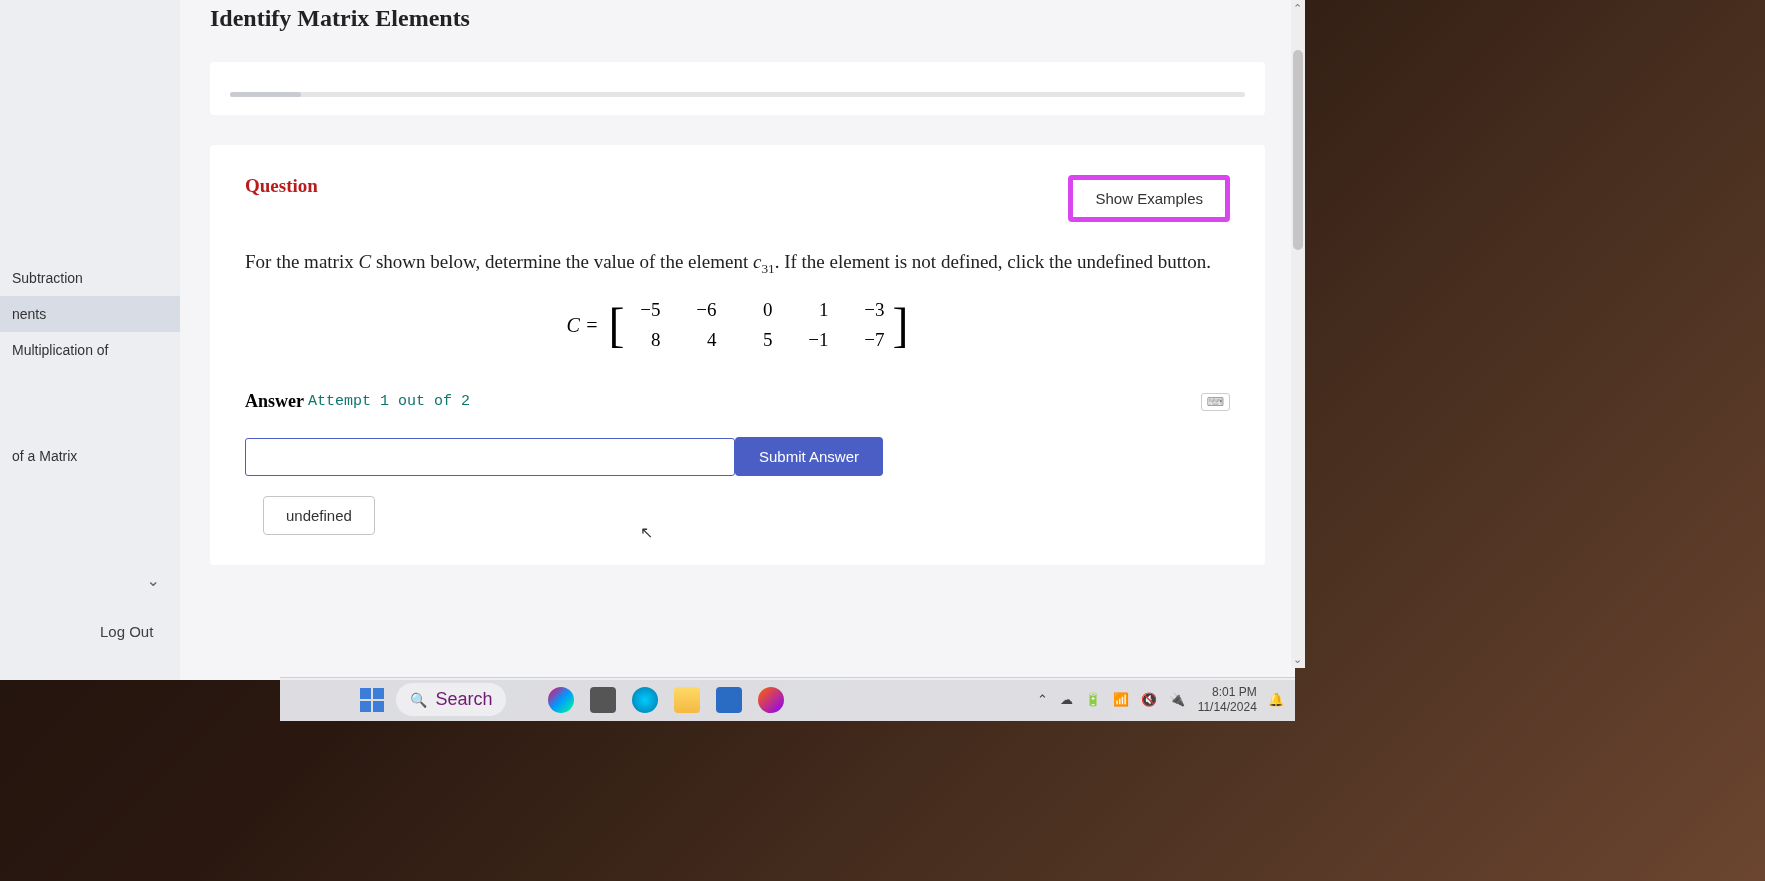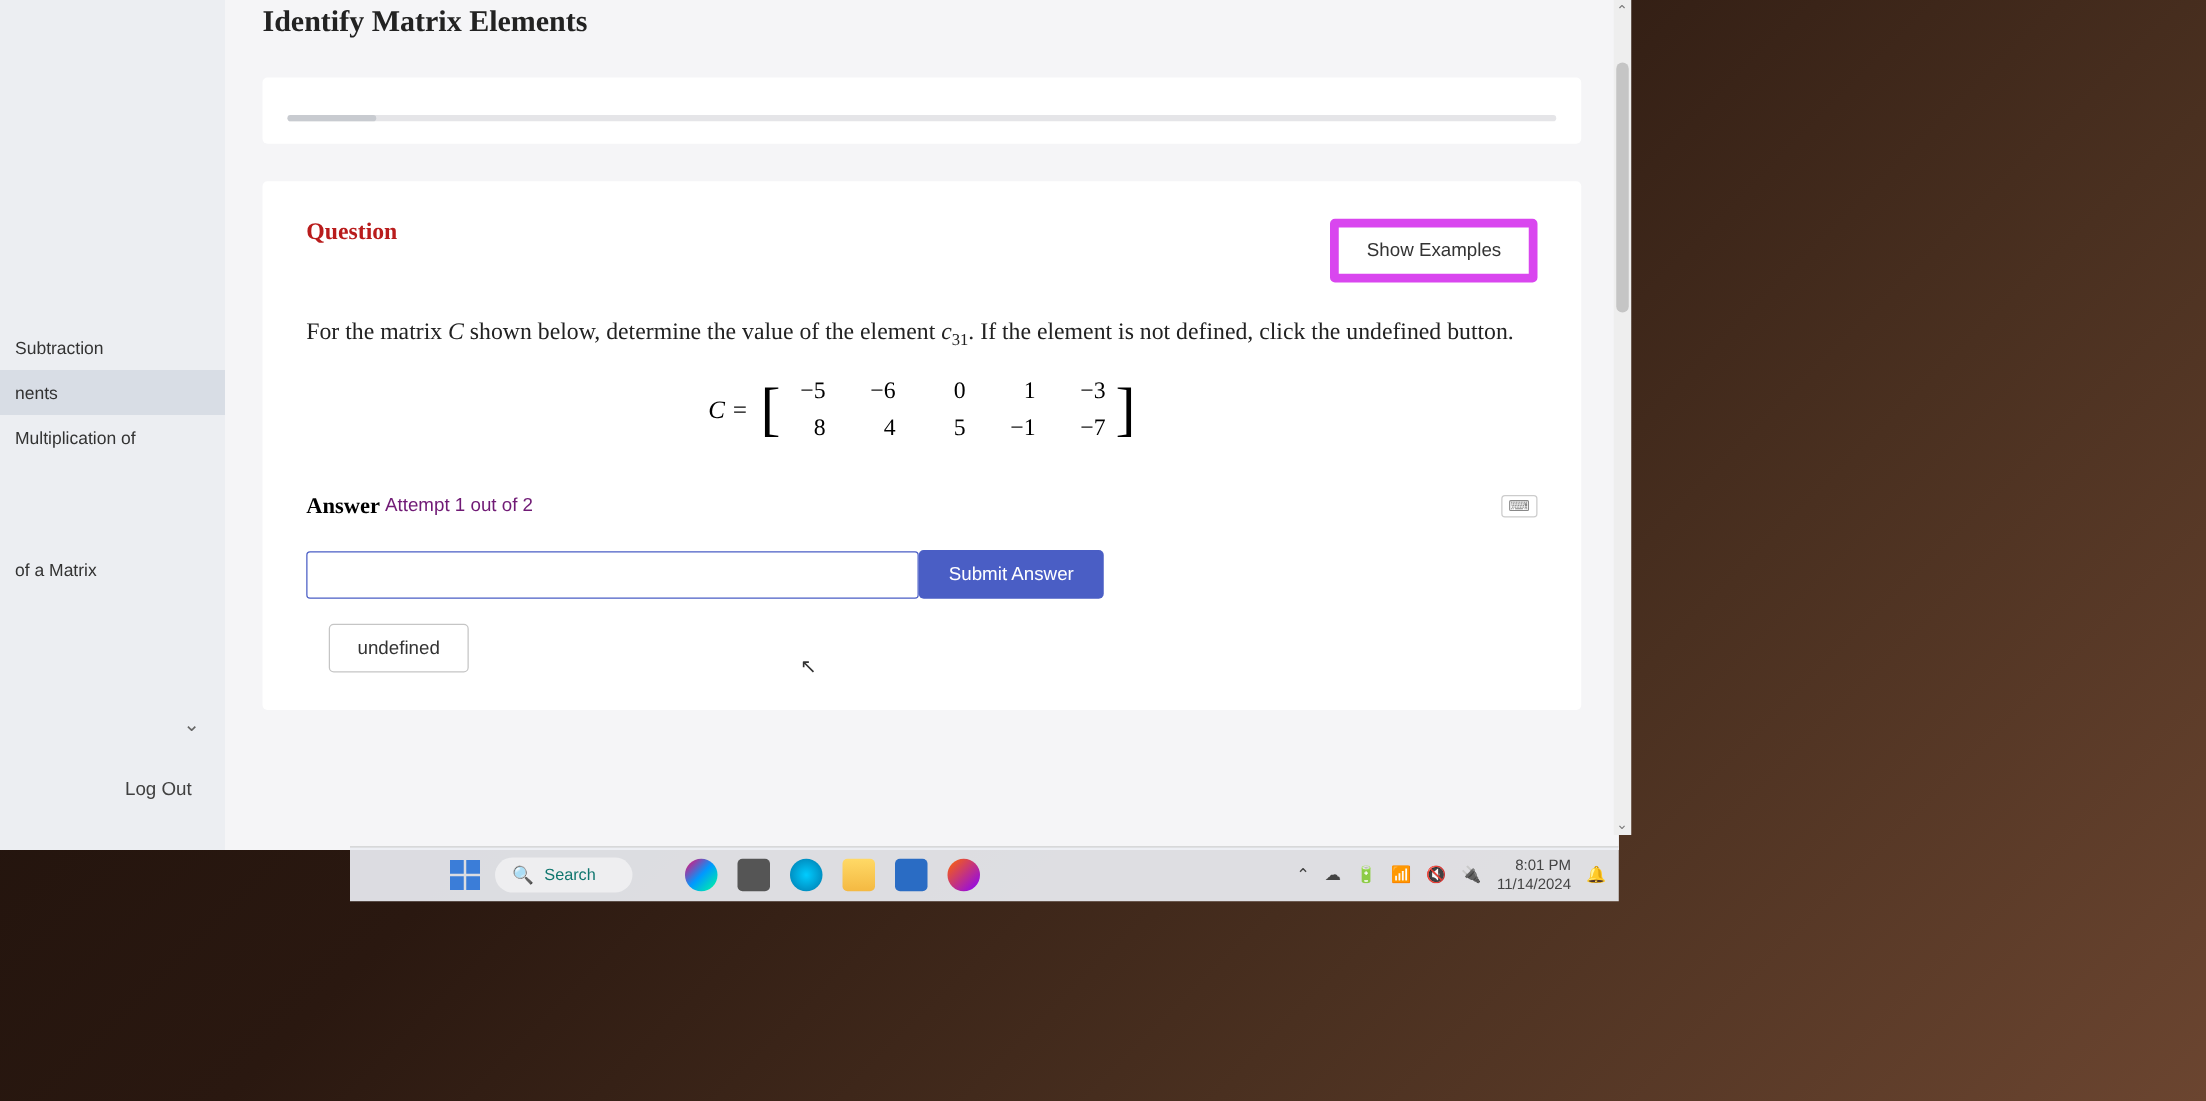--- a/index.html
+++ b/index.html
@@ -106,21 +106,21 @@
       align-items: flex-start;
       margin-bottom: 25px;
     }
     .question-label {
       font-family: Georgia, serif;
       font-size: 19px;
       font-weight: bold;
       color: #b91c1c;
     }
     .show-examples-btn {
-      border: 7px solid #d946ef;
+      border: 5px solid #d946ef;
       background: #fff;
       padding: 10px 22px;
       font-size: 15px;
       color: #333;
       border-radius: 4px;
       cursor: pointer;
     }
     .question-text {
       font-family: Georgia, 'Times New Roman', serif;
       font-size: 19px;
@@ -163,23 +163,23 @@
       align-items: center;
       gap: 4px;
       margin-bottom: 25px;
     }
     .answer-label {
       font-family: Georgia, serif;
       font-weight: bold;
       font-size: 18px;
     }
     .attempt-text {
-      font-family: Liberation Sans, sans-serif;
-      font-size: 15px;
-      color: #701a75;
+      font-family: Liberation Mono, monospace;
+      font-size: 15px;
+      color: #0f766e;
     }
     .keyboard-icon {
       margin-left: auto;
       color: #888;
       font-size: 18px;
       cursor: pointer;
       border: 1px solid #ccc;
       padding: 1px 5px;
       border-radius: 3px;
       font-size: 12px;
@@ -276,21 +276,21 @@
       display: flex;
       align-items: center;
       gap: 8px;
       background: rgba(255,255,255,0.5);
       padding: 6px 14px;
       border-radius: 20px;
       cursor: pointer;
       min-width: 110px;
     }
     .search-icon { font-size: 14px; }
-    .search-text { font-size: 13px; color: #0f766e; }
+    .search-text { font-size: 18px; color: #701a75; }
     .taskbar-icons {
       display: flex;
       gap: 16px;
       margin-left: 30px;
     }
     .tb-icon {
       width: 26px;
       height: 26px;
       border-radius: 4px;
       cursor: pointer;

